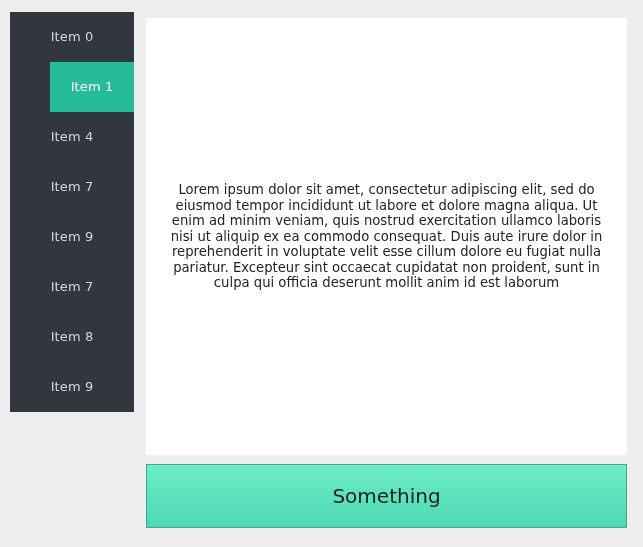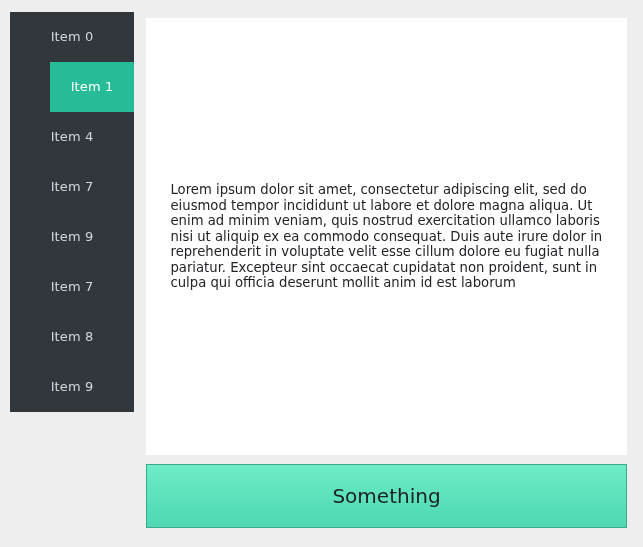--- a/index.html
+++ b/index.html
@@ -56,20 +56,21 @@
     width: 481px;
     height: 437px;
     background: #ffffff;
     display: flex;
     align-items: center;
     justify-content: center;
     box-sizing: border-box;
   }
   .content-text {
     width: 440px;
+    text-align: center;
     color: #222326;
     font-size: 13.2px;
     line-height: 15.6px;
     font-family: "DejaVu Sans", sans-serif;
     margin: 0;
     padding: 0 4px;
     box-sizing: border-box;
   }
 
   

